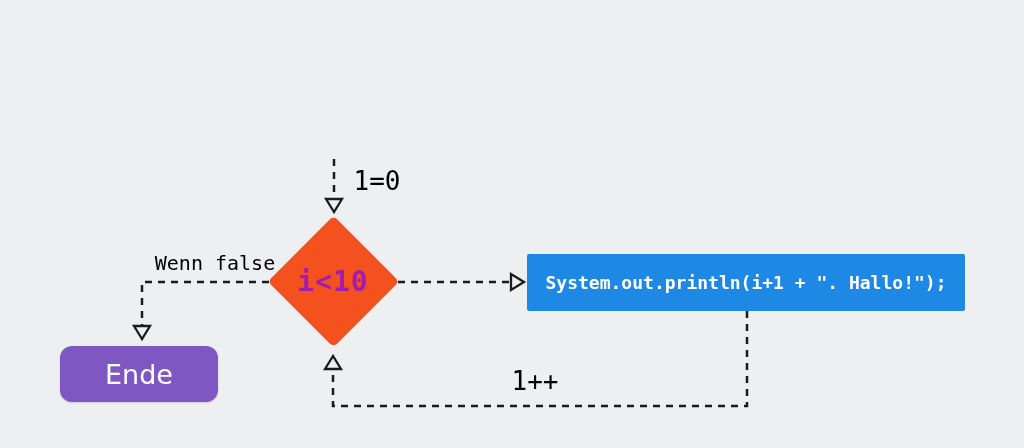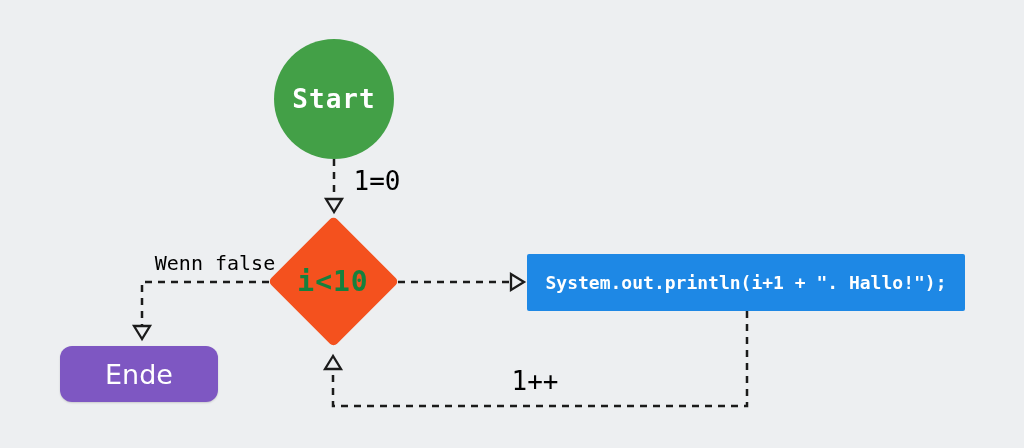--- a/index.html
+++ b/index.html
@@ -55,21 +55,21 @@
     left: 287px; top: 235px;
     width: 93px; height: 93px;
     background: #f4511e;
     border-radius: 5px;
     transform: rotate(45deg);
   }
   .node-diamond-label {
     position: absolute;
     left: 333px; top: 281px;
     transform: translate(-50%, -50%);
-    color: #15803d;
+    color: #a21caf;
     font-weight: bold;
     font-size: 28px;
     letter-spacing: 1px;
   }
   .node-end {
     left: 60px; top: 346px;
     width: 158px; height: 56px;
     border-radius: 12px;
     background: #7e57c2;
     font-family: "DejaVu Sans", sans-serif;
@@ -110,23 +110,20 @@
     <path class="edge-path" d="M269,282 L142,282 L142,326"></path>
     <polygon class="edge-head" points="142,339 134,326 150,326"></polygon>
 
     <path class="edge-path" d="M398,282 L511,282"></path>
     <polygon class="edge-head" points="524,282 511,274 511,290"></polygon>
 
     <path class="edge-path" d="M747,311 L747,406 L333,406 L333,369"></path>
     <polygon class="edge-head" points="333,356 325,369 341,369"></polygon>
   </svg>
 
-  <div class="node node-start">
-    <span>Start</span>
-  </div>
 
   <div class="node-diamond-shape"></div>
   <div class="node-diamond-label">i&lt;10</div>
 
   <div class="node node-process">
     <span>System.out.println(i+1 + ". Hallo!");</span>
   </div>
 
   <div class="node node-end">
     <span>Ende</span>

